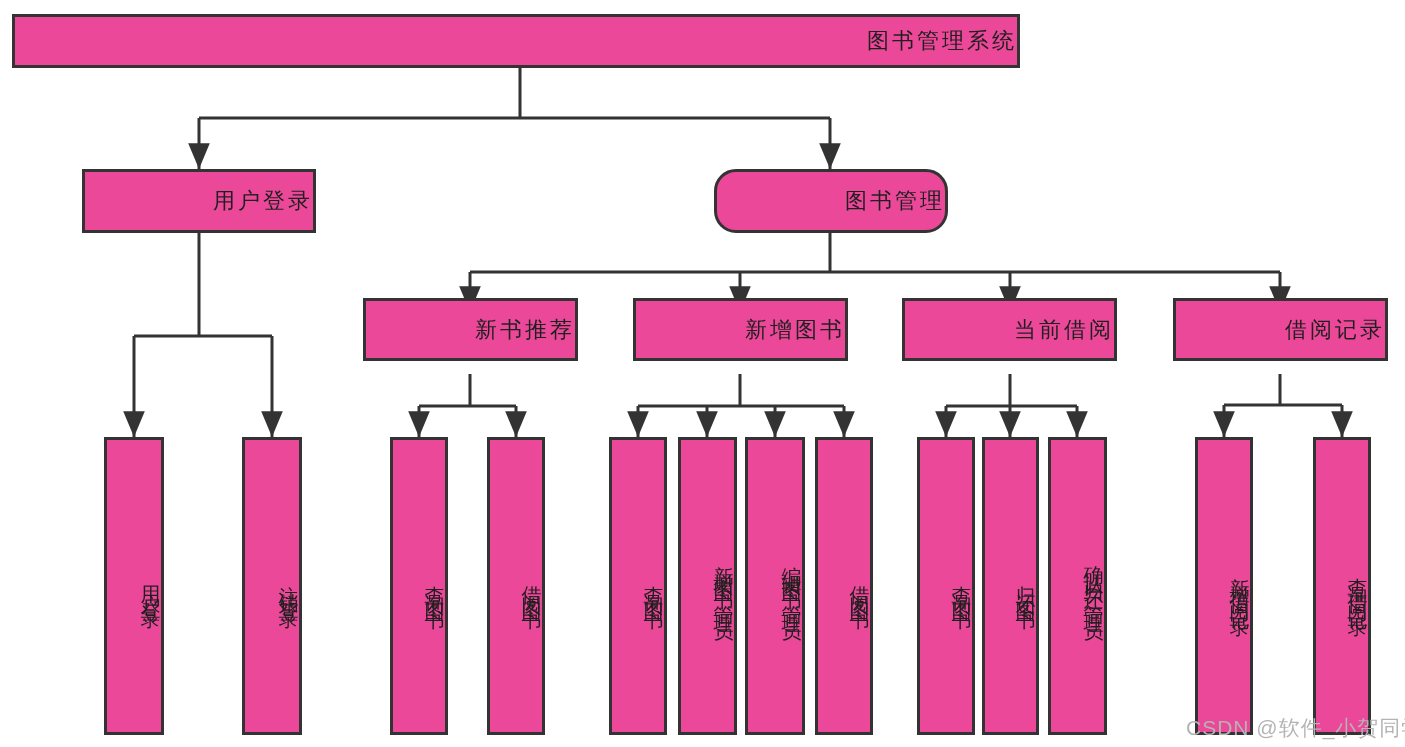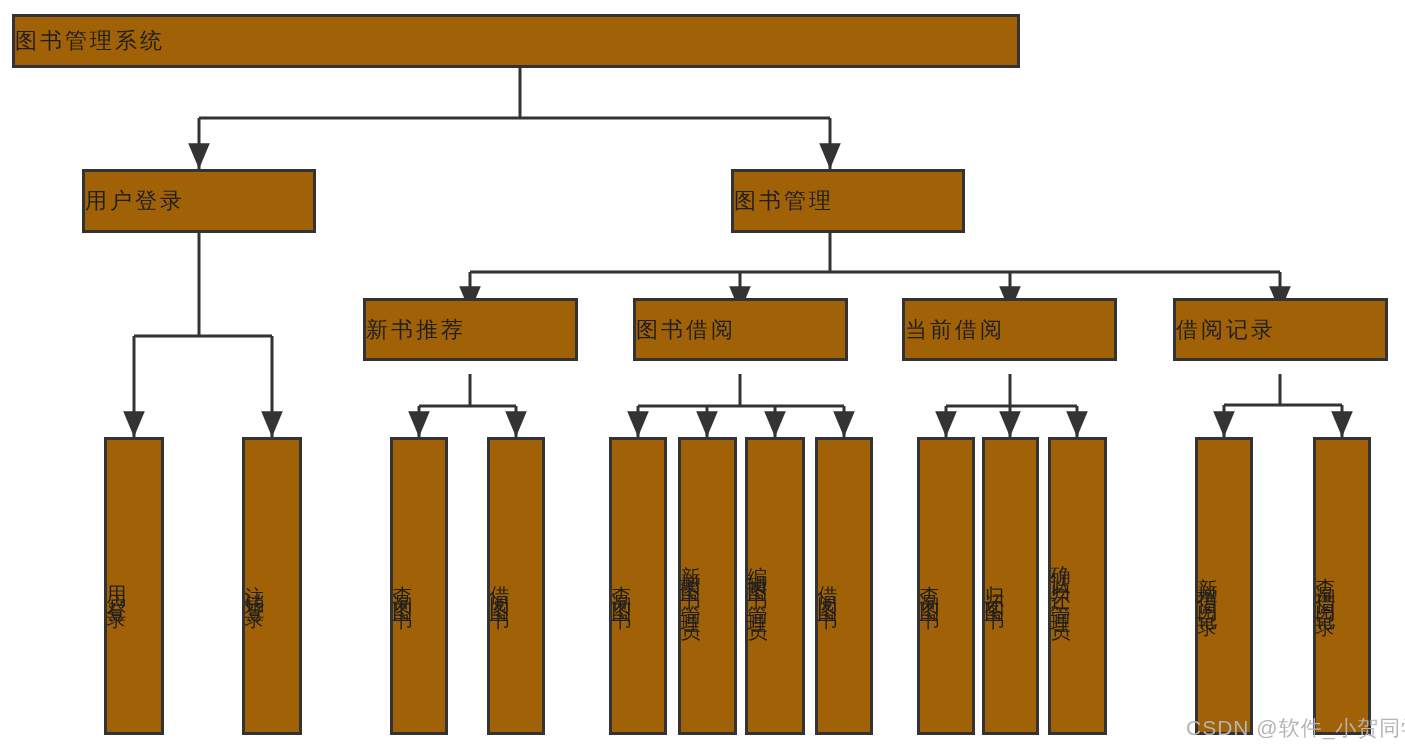--- a/index.html
+++ b/index.html
@@ -7,24 +7,24 @@
     position:relative;
     width:1405px;height:747px;
     background:#ffffff;
     font-family:"Liberation Sans","DejaVu Sans",sans-serif;
     overflow:hidden;
   }
   .connectors{position:absolute;left:0;top:0;width:1405px;height:747px;}
   .conn{fill:none;stroke:#333333;stroke-width:3;}
   .node{
     position:absolute;
-    background:#a16207;
+    background:#ec4899;
     border:3px solid #333333;
     box-sizing:border-box;
-    display:flex;align-items:center;justify-content:flex-start;
+    display:flex;align-items:center;justify-content:flex-end;
     z-index:2;
   }
   .hlabel{
     font-size:22px;
     letter-spacing:3px;
     color:#1f1f1f;
     white-space:nowrap;
   }
   .lvl2{top:169px;width:234px;height:64px;}
   .lvl3{top:298px;width:215px;height:63px;}
@@ -93,29 +93,29 @@
     <line class="conn" x1="1342" y1="405" x2="1342" y2="437" marker-end="url(#arrow)"></line>
   </svg>
 
   <div class="node" style="left:12px;top:14px;width:1008px;height:54px;">
     <span class="hlabel">图书管理系统</span>
   </div>
 
   <div class="node lvl2" style="left:82px;">
     <span class="hlabel">用户登录</span>
   </div>
-  <div class="node lvl2" style="left:731px;">
+  <div class="node lvl2" style="left:714px;border-radius:22px;">
     <span class="hlabel">图书管理</span>
   </div>
 
   <div class="node lvl3" style="left:363px;">
     <span class="hlabel">新书推荐</span>
   </div>
   <div class="node lvl3" style="left:633px;">
-    <span class="hlabel">图书借阅</span>
+    <span class="hlabel">新增图书</span>
   </div>
   <div class="node lvl3" style="left:902px;">
     <span class="hlabel">当前借阅</span>
   </div>
   <div class="node lvl3" style="left:1173px;">
     <span class="hlabel">借阅记录</span>
   </div>
 
   <div class="node leaf" style="left:104px;width:60px;">
     <span class="vlabel">用户登录</span>

